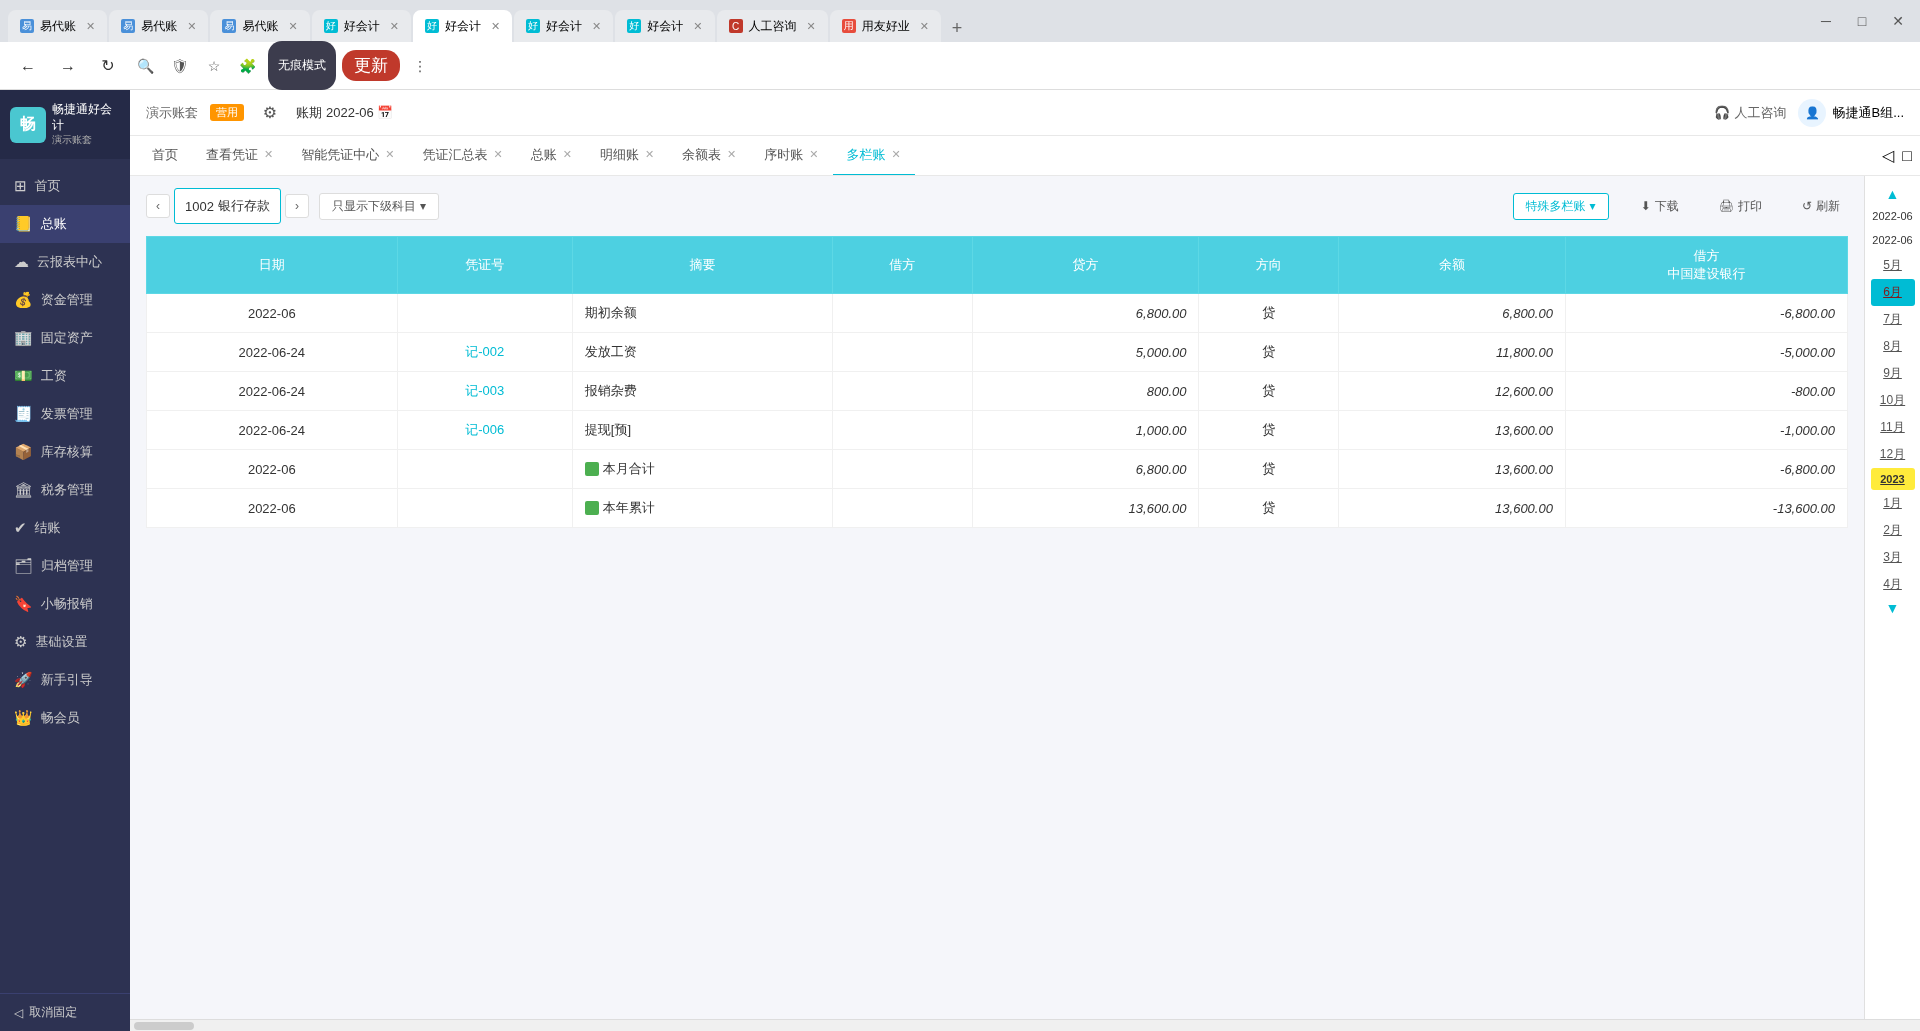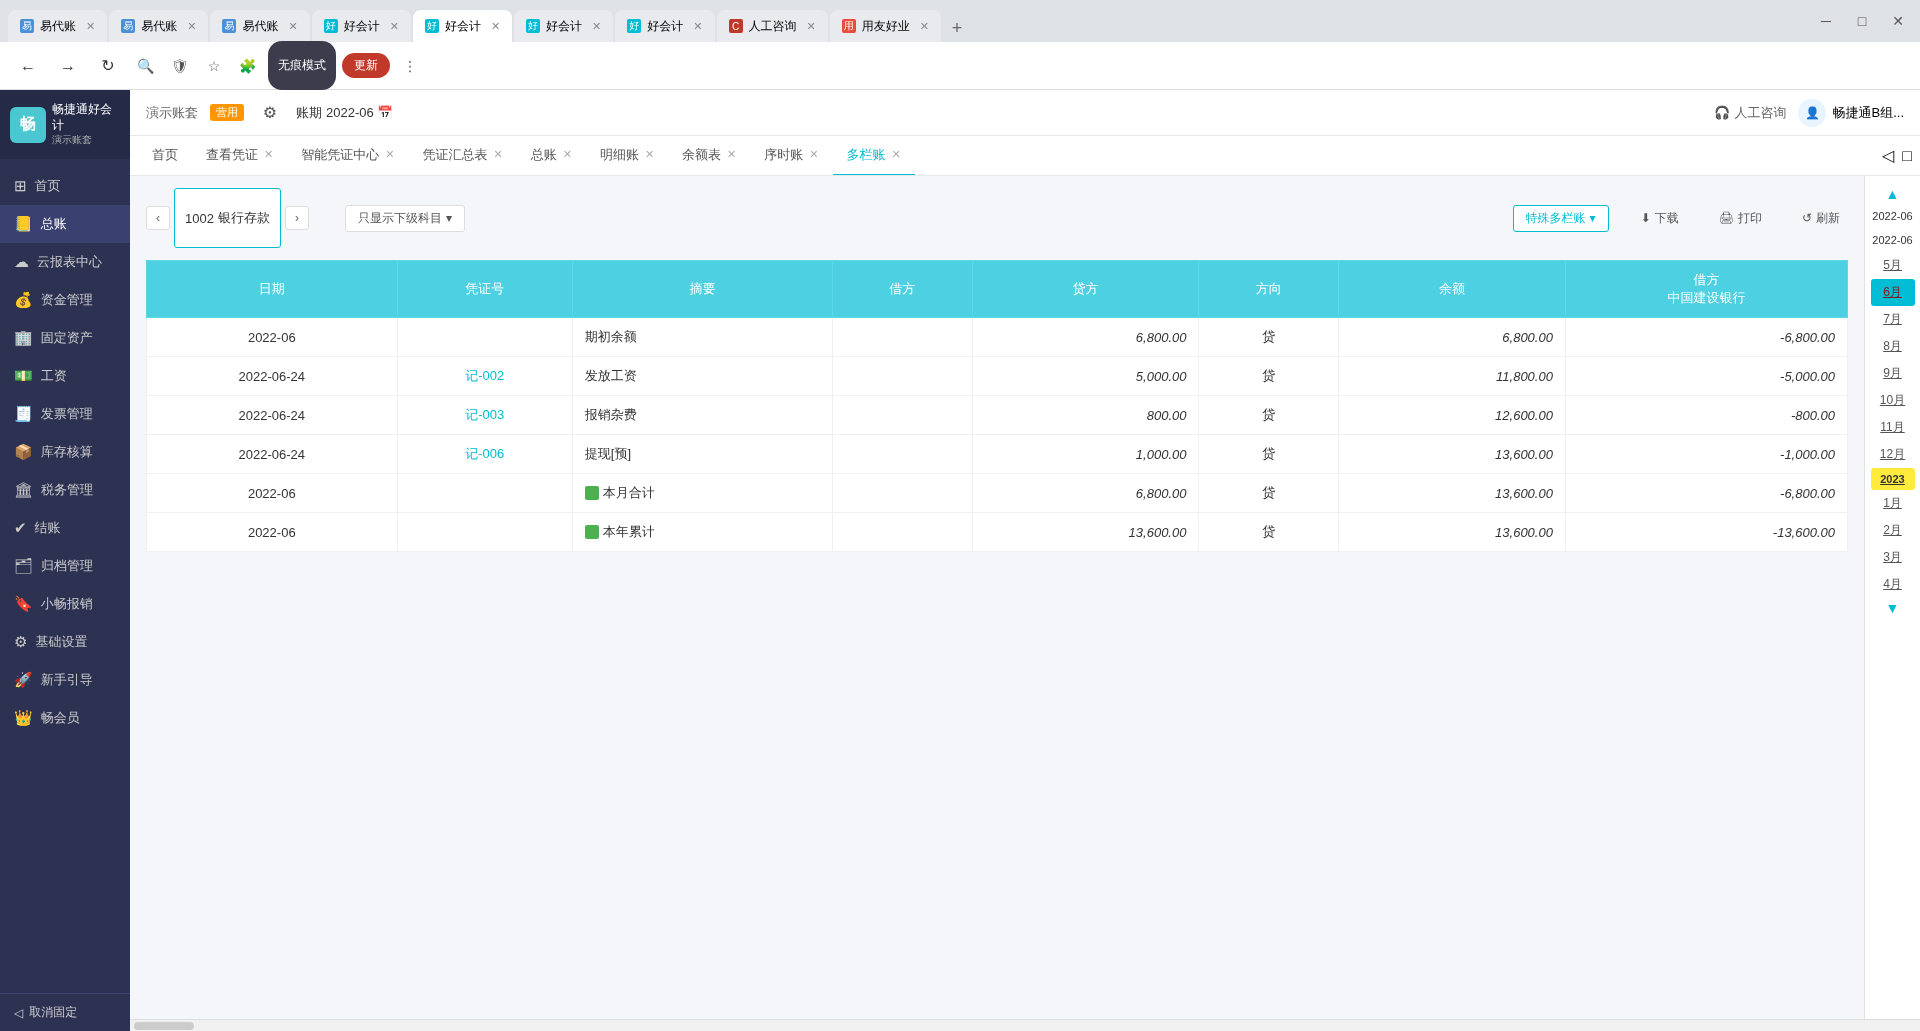--- a/index.html
+++ b/index.html
@@ -14,21 +14,21 @@
     .tab-close { font-size: 11px; color: #888; margin-left: 4px; cursor: pointer; }
     .tab-new { width: 28px; height: 28px; display: flex; align-items: center; justify-content: center; font-size: 18px; color: #666; cursor: pointer; }
     .browser-controls { display: flex; align-items: center; gap: 8px; margin-left: 8px; }
     .browser-btn { width: 28px; height: 28px; border-radius: 50%; border: none; background: transparent; cursor: pointer; font-size: 14px; color: #555; display: flex; align-items: center; justify-content: center; }
 
     .address-bar-row { background: #fff; height: 48px; display: flex; align-items: center; padding: 0 12px; gap: 8px; border-bottom: 1px solid #ddd; }
     .nav-btn { width: 32px; height: 32px; border-radius: 50%; border: none; background: transparent; cursor: pointer; font-size: 16px; color: #333; display: flex; align-items: center; justify-content: center; }
     .address-bar { flex: 1; height: 32px; border: 1px solid #ddd; border-radius: 16px; padding: 0 16px; font-size: 12px; color: #333; background: #f1f3f4; outline: none; }
     .browser-actions { display: flex; gap: 6px; align-items: center; }
     .browser-action-btn { width: 28px; height: 28px; border-radius: 50%; border: none; background: transparent; cursor: pointer; font-size: 14px; color: #555; display: flex; align-items: center; justify-content: center; }
-    .update-btn { background: #c0392b; color: #fff; border: none; border-radius: 14px; padding: 4px 12px; font-size: 12px; cursor: pointer; }
+    .update-btn { background: #c0392b; color: #fff; border: none; border-radius: 14px; padding: 4px 12px; font-size: 17px; cursor: pointer; }
     .incognito-btn { background: #3c3c4d; color: #fff; border: none; border-radius: 14px; padding: 16px 10px; font-size: 12px; cursor: pointer; }
 
     
     .app { display: flex; height: calc(100vh - 90px); }
 
     
     .sidebar { width: 130px; background: #2d3252; color: #fff; display: flex; flex-direction: column; flex-shrink: 0; }
     .sidebar-logo { padding: 12px 10px; background: #252a47; display: flex; align-items: center; gap: 6px; }
     .logo-icon { width: 36px; height: 36px; background: #4ac7d0; border-radius: 6px; display: flex; align-items: center; justify-content: center; font-size: 16px; color: #fff; font-weight: bold; flex-shrink: 0; }
     .logo-text { font-size: 12px; color: #fff; line-height: 1.3; }
@@ -60,22 +60,22 @@
     .tab-nav-actions { margin-left: auto; display: flex; gap: 8px; color: #999; }
 
     
     .content { flex: 1; overflow: hidden; position: relative; display: flex; }
     .content-inner { flex: 1; overflow: auto; padding: 12px 16px; }
 
     
     .toolbar { display: flex; align-items: center; gap: 10px; margin-bottom: 12px; }
     .toolbar-nav { display: flex; align-items: center; gap: 4px; }
     .toolbar-nav-btn { width: 24px; height: 24px; border: 1px solid #ddd; background: #fff; border-radius: 3px; cursor: pointer; display: flex; align-items: center; justify-content: center; font-size: 12px; color: #666; }
-    .account-selector { border: 1px solid #00bcd4; border-radius: 3px; padding: 20px 10px; color: #333; font-size: 13px; background: #fff; cursor: pointer; display: flex; align-items: center; gap: 4px; }
-    .filter-btn { border: 1px solid #ddd; border-radius: 3px; padding: 4px 12px; color: #555; font-size: 12px; background: #fff; cursor: pointer; display: flex; align-items: center; gap: 4px; margin-left: 26px; }
+    .account-selector { border: 1px solid #00bcd4; border-radius: 3px; padding: 8px 10px; color: #333; font-size: 13px; background: #fff; cursor: pointer; display: flex; align-items: center; gap: 4px; }
+    .filter-btn { border: 1px solid #ddd; border-radius: 3px; padding: 4px 12px; color: #555; font-size: 12px; background: #fff; cursor: pointer; display: flex; align-items: center; gap: 4px; }
     .toolbar-right { margin-left: auto; display: flex; gap: 24px; align-items: center; }
     .special-btn { border: 1px solid #00bcd4; border-radius: 3px; padding: 4px 12px; color: #00bcd4; font-size: 12px; background: #fff; cursor: pointer; display: flex; align-items: center; gap: 4px; }
     .action-btn { border: none; background: transparent; color: #555; font-size: 12px; cursor: pointer; display: flex; align-items: center; gap: 4px; padding: 4px 8px; }
 
     
     .ledger-table { width: 100%; border-collapse: collapse; background: #fff; border: 1px solid #e0e0e0; }
     .ledger-table thead tr th { background: #4dd0e1; color: #fff; padding: 10px 12px; font-size: 13px; font-weight: 500; text-align: center; border: 1px solid #5dd8e5; }
     .ledger-table tbody tr { border-bottom: 1px solid #f0f0f0; }
     .ledger-table tbody td { padding: 10px 12px; font-size: 13px; color: #333; text-align: center; border: 1px solid #f0f0f0; }
     .ledger-table tbody td.text-right { text-align: right; font-style: italic; }

